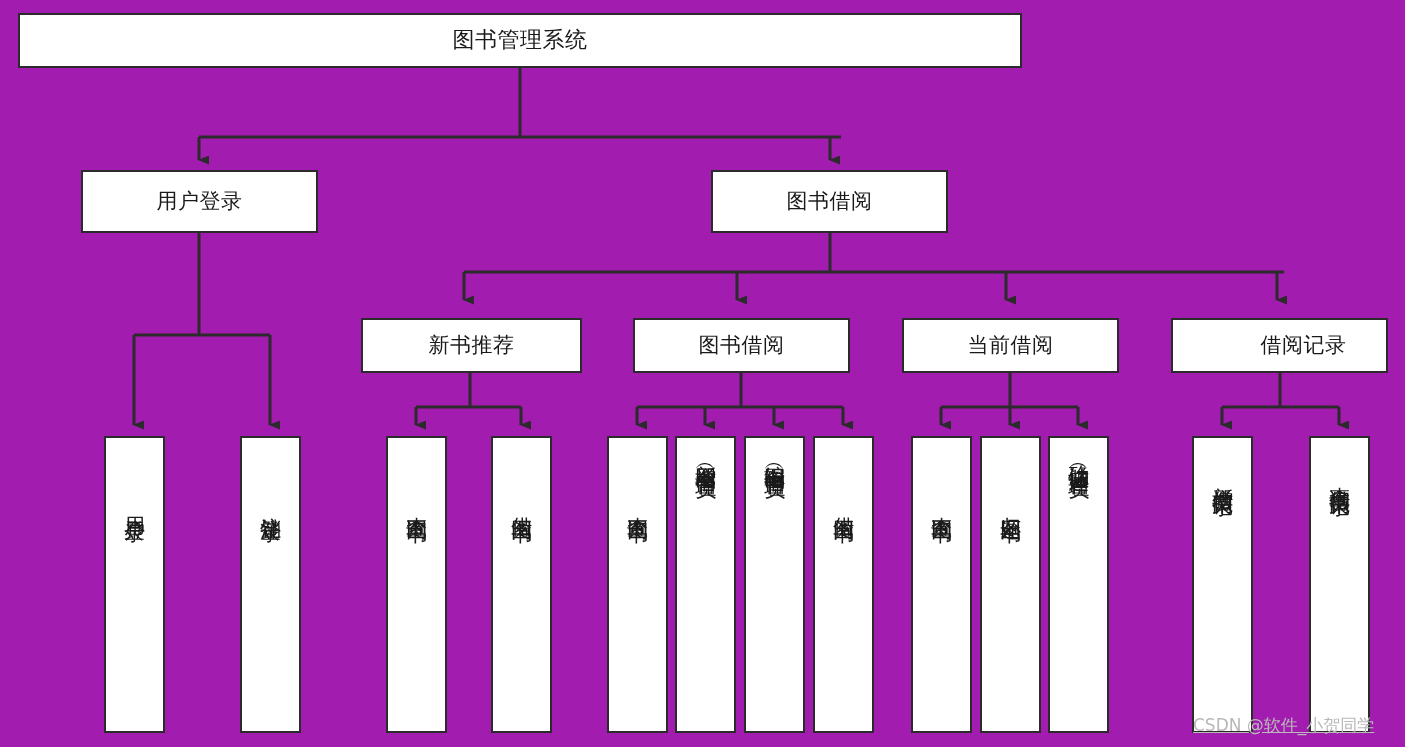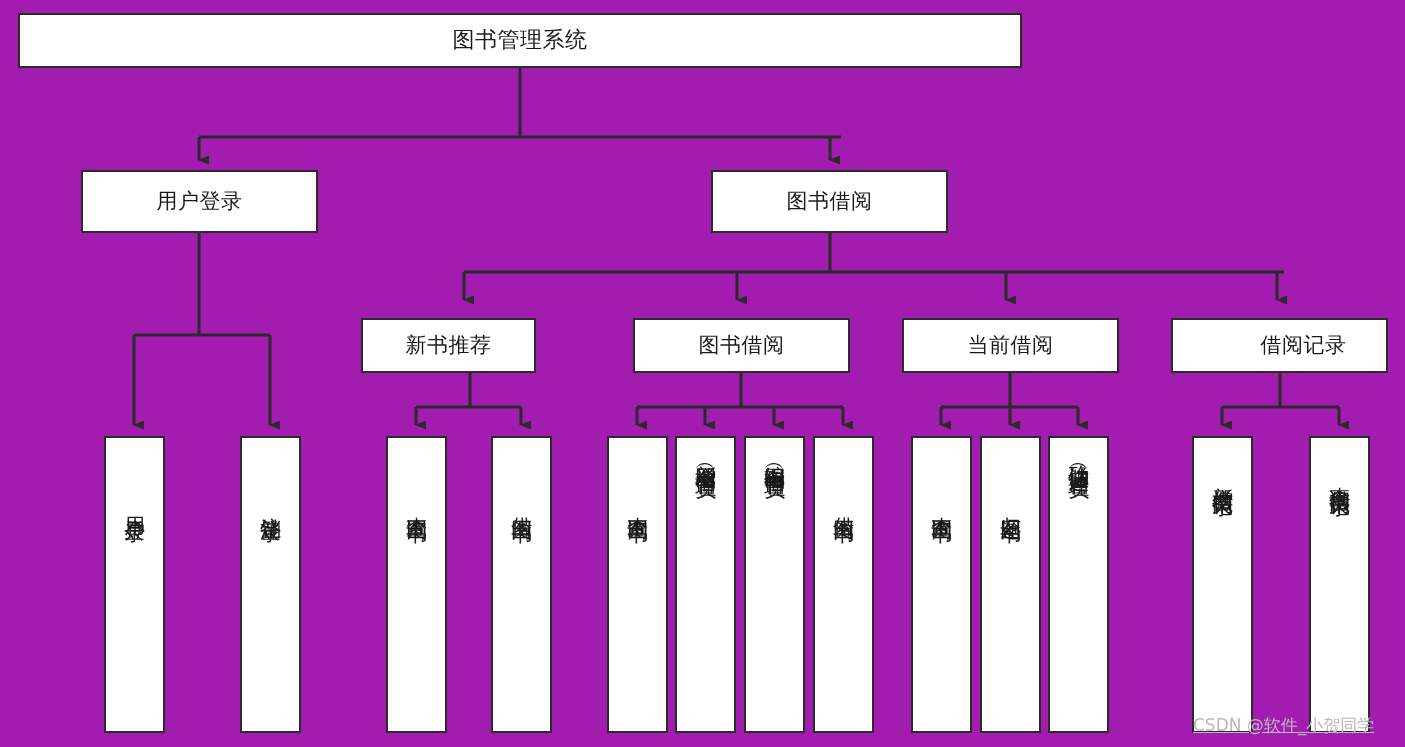--- a/index.html
+++ b/index.html
@@ -129,21 +129,21 @@
     <span class="node-label">图书管理系统</span>
   </div>
 
   <div class="node-box horizontal" style="left:81px; top:170px; width:237px; height:63px;">
     <span class="node-label">用户登录</span>
   </div>
   <div class="node-box horizontal" style="left:711px; top:170px; width:237px; height:63px;">
     <span class="node-label">图书借阅</span>
   </div>
 
-  <div class="node-box horizontal" style="left:361px; top:318px; width:175px; height:55px;">
+  <div class="node-box horizontal" style="left:361px; top:318px; width:221px; height:55px;">
     <span class="node-label">新书推荐</span>
   </div>
   <div class="node-box horizontal" style="left:902px; top:318px; width:217px; height:55px;">
     <span class="node-label">当前借阅</span>
   </div>
   <div class="node-box horizontal" style="left:633px; top:318px; width:217px; height:55px;">
     <span class="node-label">图书借阅</span>
   </div>
   <div class="node-box horizontal" style="left:1171px; top:318px; width:217px; height:55px;padding-left:48px;">
     <span class="node-label">借阅记录</span>

